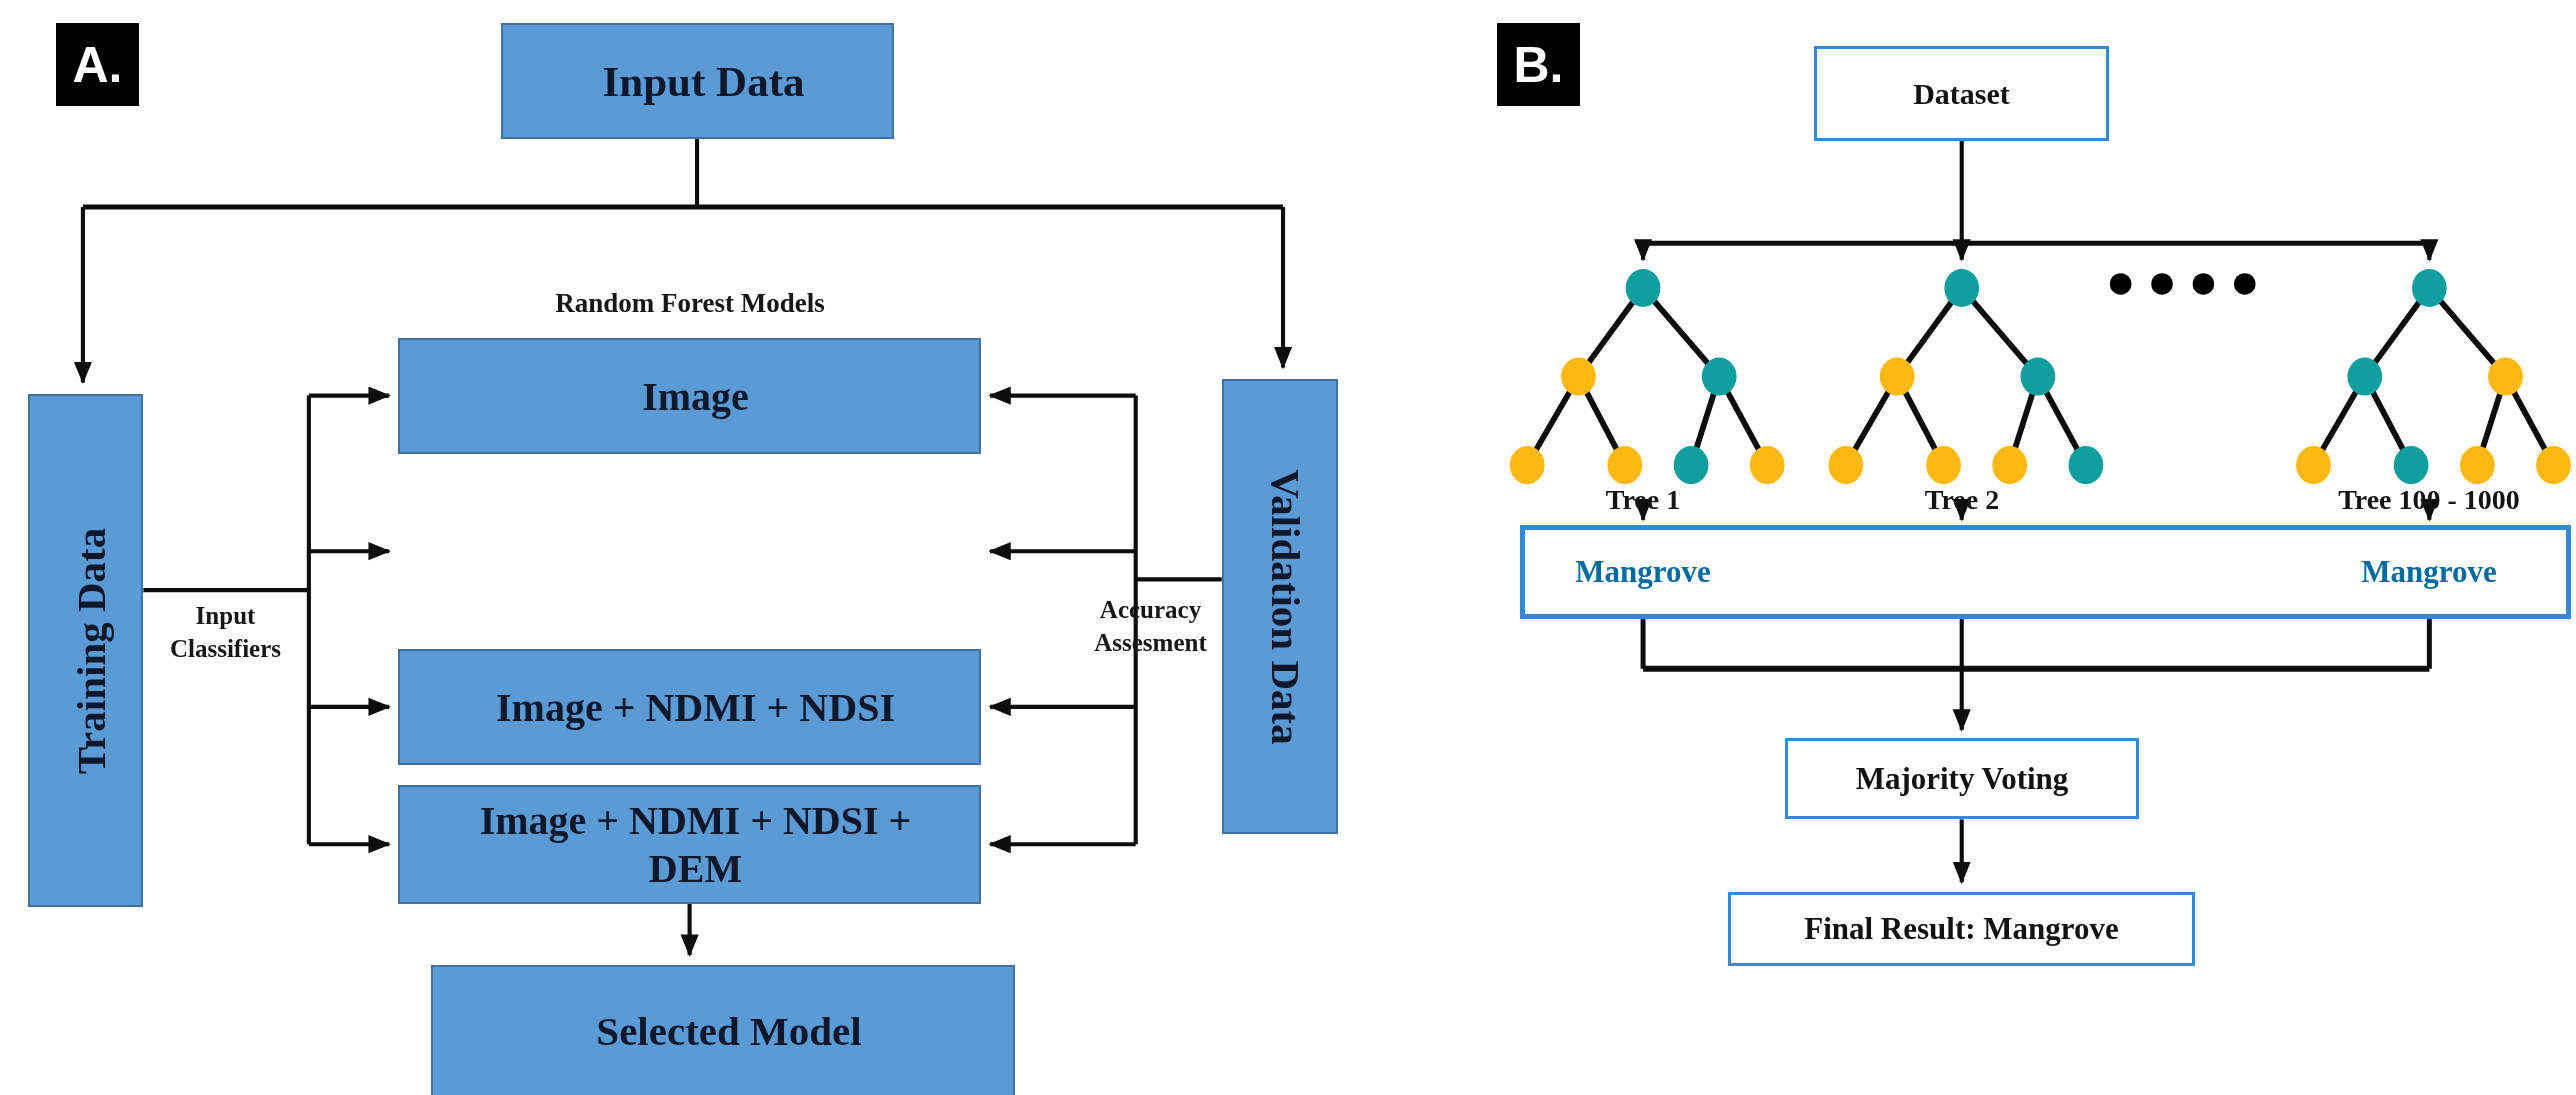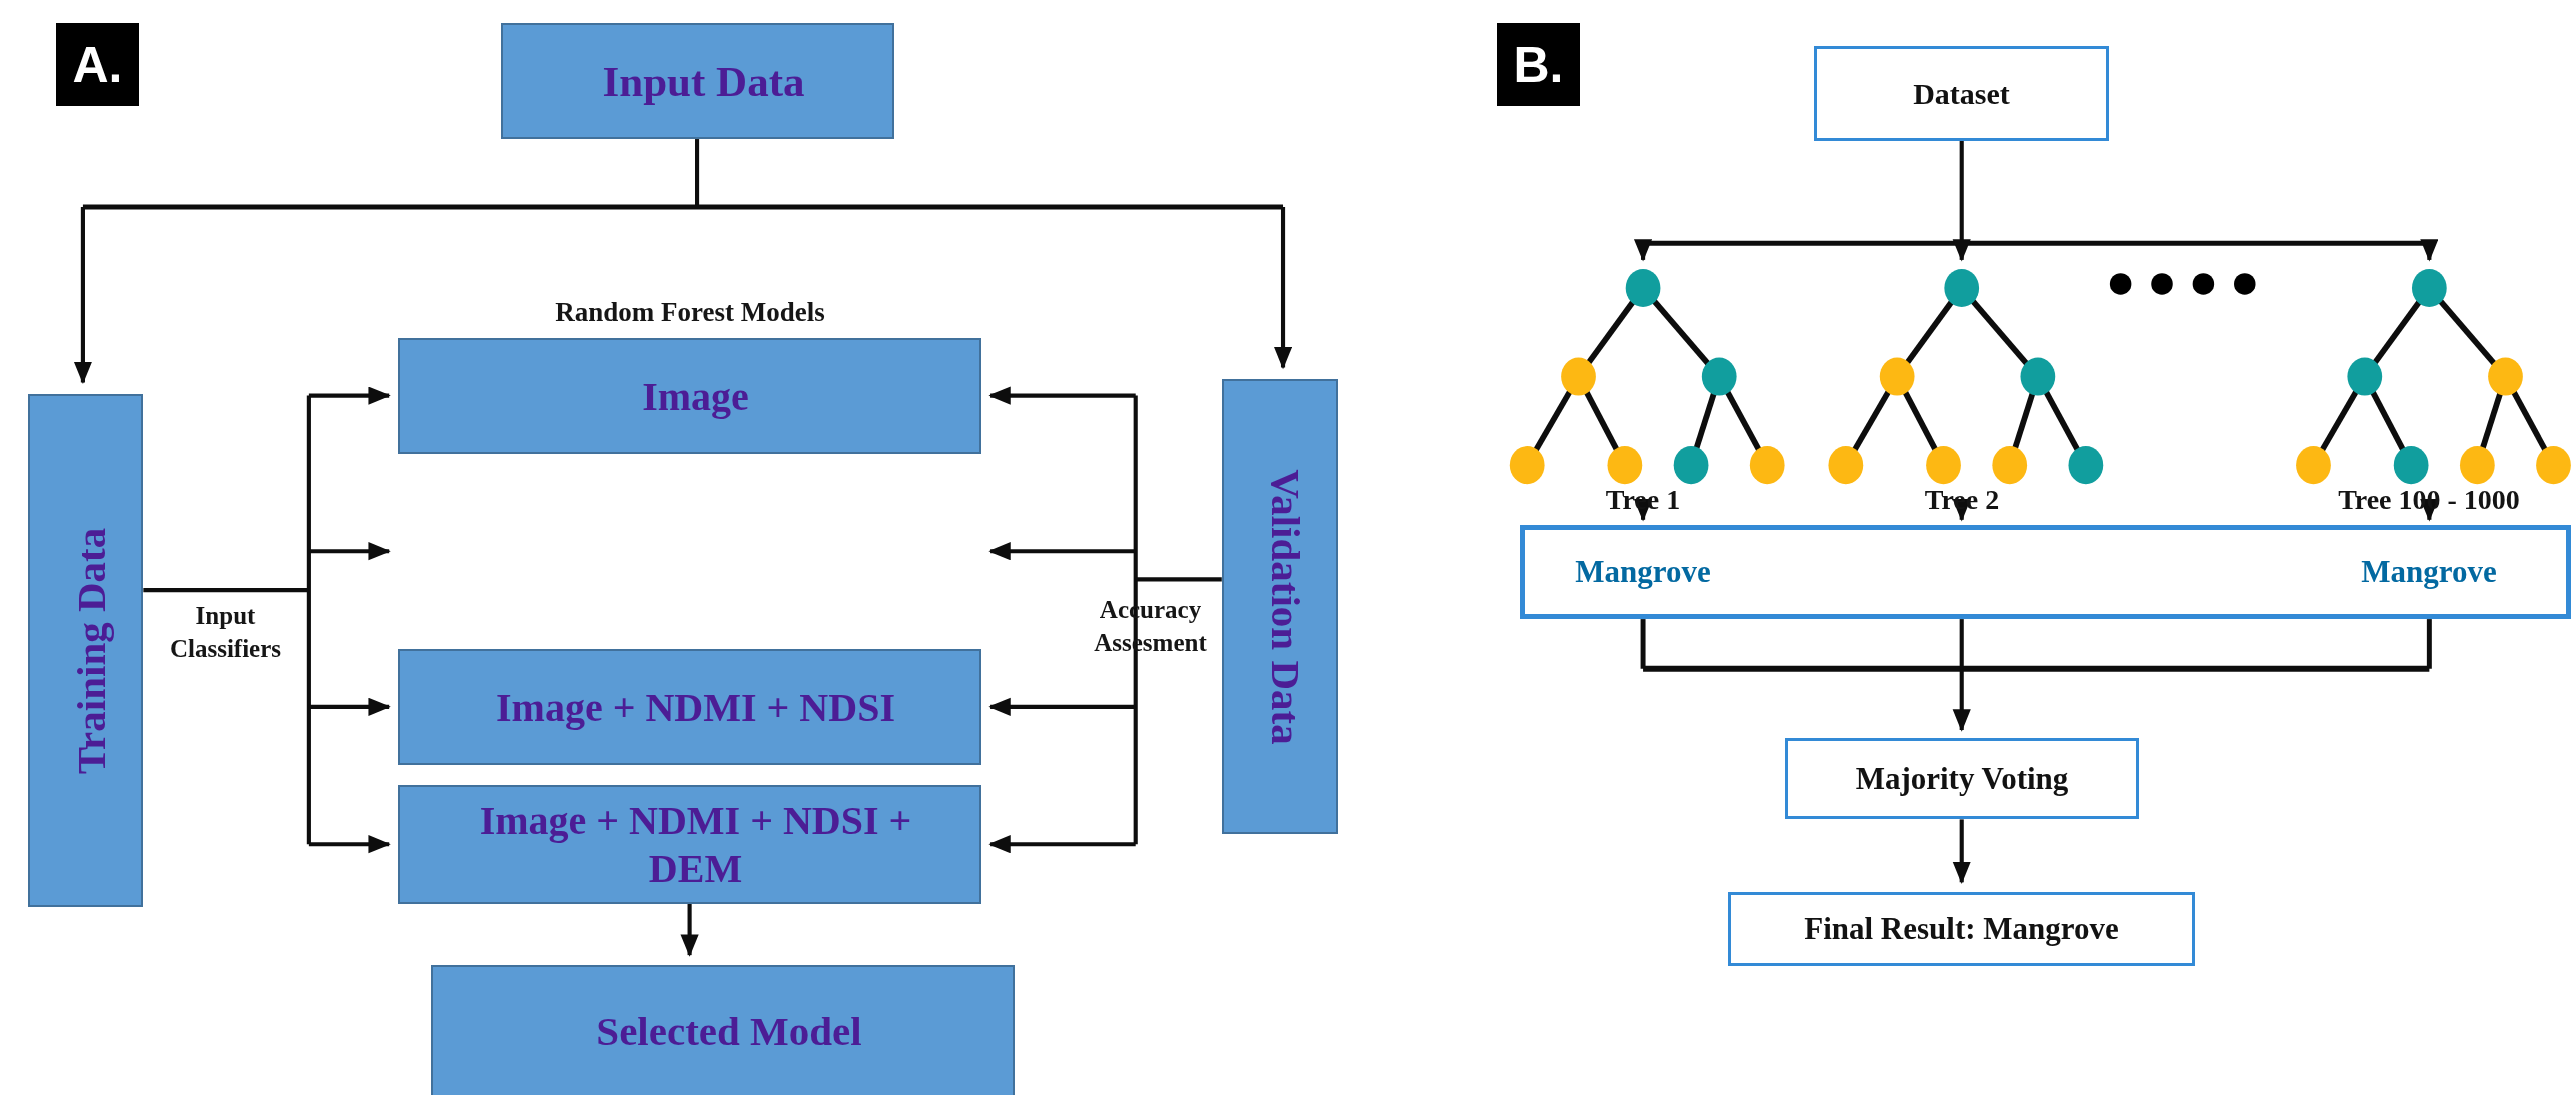--- a/index.html
+++ b/index.html
@@ -8,34 +8,34 @@
   svg.layer{position:absolute;left:0;top:0;z-index:1;}
 
   .badge{
     position:absolute;z-index:3;background:var(--badge-bg,#000);color:var(--badge-fg,#fff);
     display:flex;align-items:center;justify-content:center;
     font-family:"Liberation Sans","DejaVu Sans",sans-serif;font-weight:700;font-size:50px;
   }
   .bluebox{
     position:absolute;z-index:2;background:var(--fill,#5b9bd5);border:2.5px solid var(--bstroke,#41719c);
     display:flex;align-items:center;justify-content:center;text-align:center;
-    font-weight:700;color:#4c1d95;box-sizing:border-box;padding-left:12px;
+    font-weight:700;color:#0f172a;box-sizing:border-box;padding-left:12px;
   }
   .whitebox{
     position:absolute;z-index:2;background:#ffffff;border:4.1px solid var(--outline,#338ad6);
     display:flex;align-items:center;justify-content:center;text-align:center;
     font-weight:700;color:#121212;box-sizing:border-box;
   }
   .label{
     position:absolute;z-index:2;font-weight:700;color:#161616;text-align:center;
   }
   .rot-ccw{transform:rotate(-90deg);white-space:nowrap;}
   .rot-cw{transform:rotate(90deg);white-space:nowrap;}
   .fs52{font-size:43px;} .fs50{font-size:41px;} .fs48{font-size:40px;} .fs38{font-size:31px;} .fs36{font-size:30px;}
-  .fs34{font-size:28px;} .fs33{font-size:27px;margin-top:9px;} .fs30{font-size:25px;}
+  .fs34{font-size:28px;} .fs33{font-size:27px;} .fs30{font-size:25px;}
   .wrap560{max-width:464px;display:inline-block;}
   .barlabel{
     position:absolute;z-index:3;top:525px;height:94px;transform:translateX(-50%);
     display:flex;align-items:center;justify-content:center;font-weight:700;color:#0369a1;
   }
   .treelabel{
     position:absolute;z-index:3;top:484px;transform:translateX(-50%);
     font-weight:700;color:#141414;white-space:nowrap;
   }
 </style>

